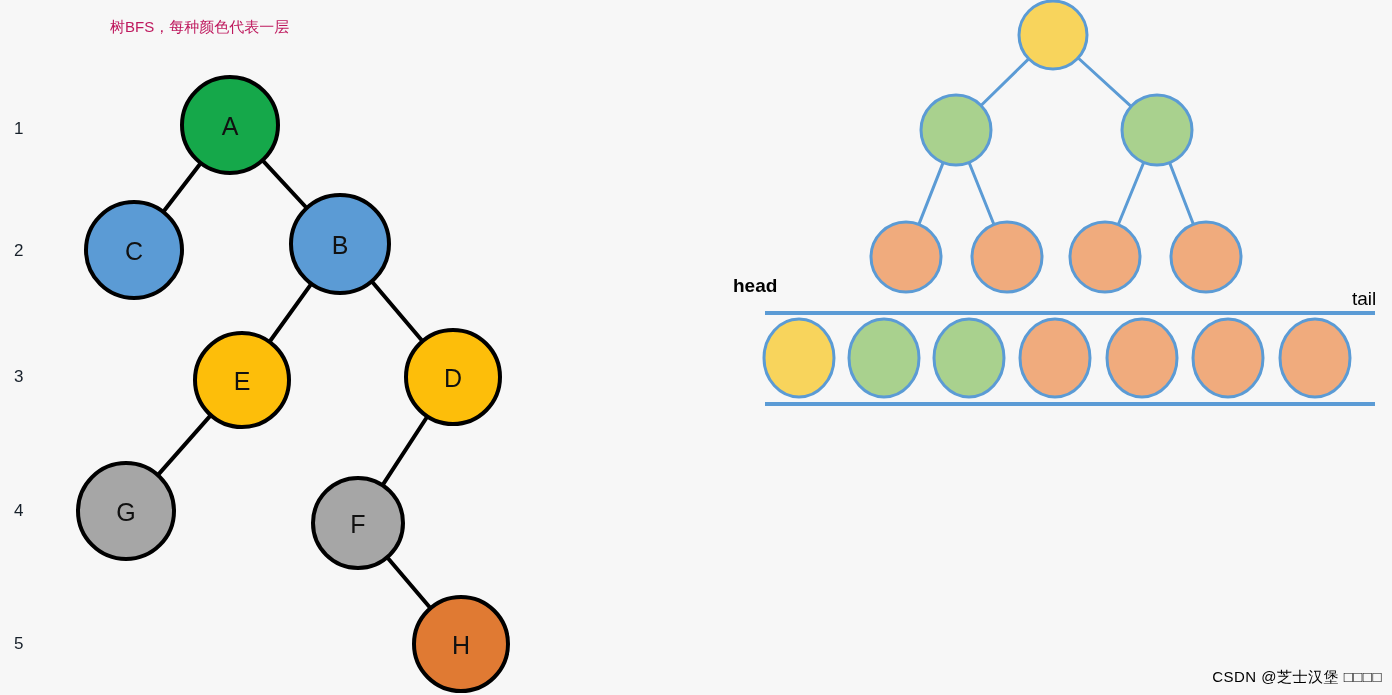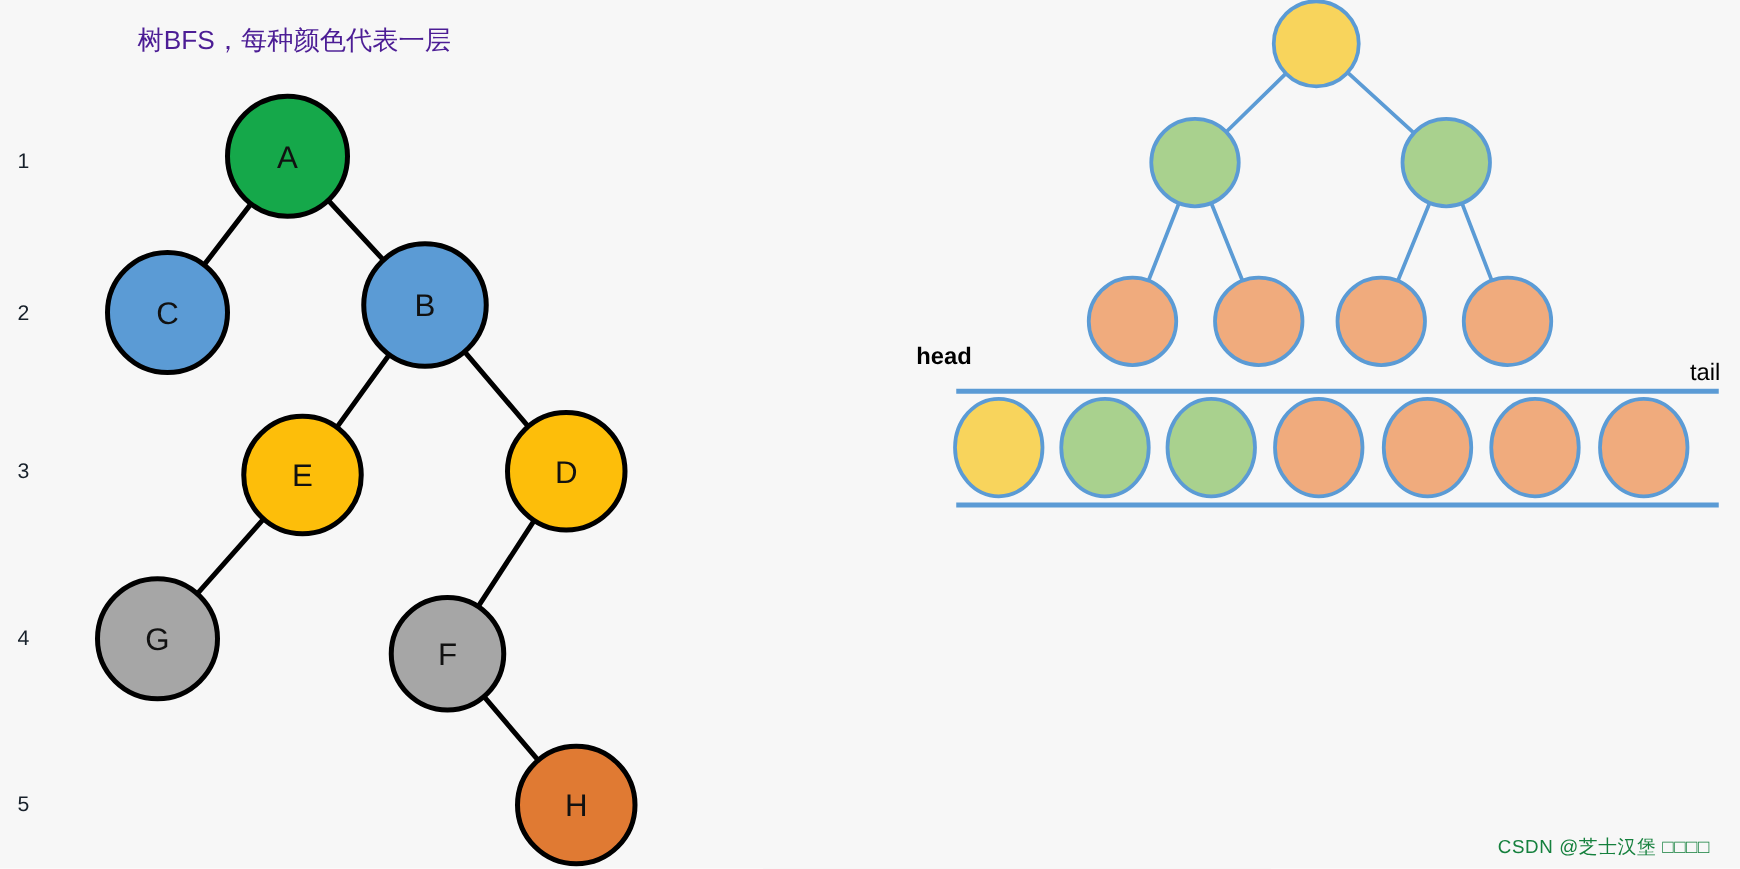--- a/index.html
+++ b/index.html
@@ -21,42 +21,42 @@
     position: absolute;
     left: 0;
     top: 0;
     width: 1392px;
     height: 695px;
   }
   .diagram-title {
     position: absolute;
     left: 110px;
     top: 18px;
-    font-size: 21px;
-    color: #4c1d95;
+    font-size: 15px;
+    color: #be185d;
     white-space: nowrap;
   }
   .level-label {
     position: absolute;
     font-size: 17px;
     color: #17202a;
     text-align: left;
   }
   .rail-label {
     position: absolute;
     font-size: 19px;
     color: #000000;
     white-space: nowrap;
   }
   .watermark {
     position: absolute;
-    right: 24px;
+    right: 10px;
     bottom: 8px;
     font-size: 15px;
-    color: #15803d;
+    color: #000000;
     white-space: nowrap;
     letter-spacing: 0.5px;
   }
   .node-text {
     font-family: "Liberation Sans", "DejaVu Sans", sans-serif;
     font-size: 25px;
     fill: #111111;
     text-anchor: middle;
     dominant-baseline: central;
   }

